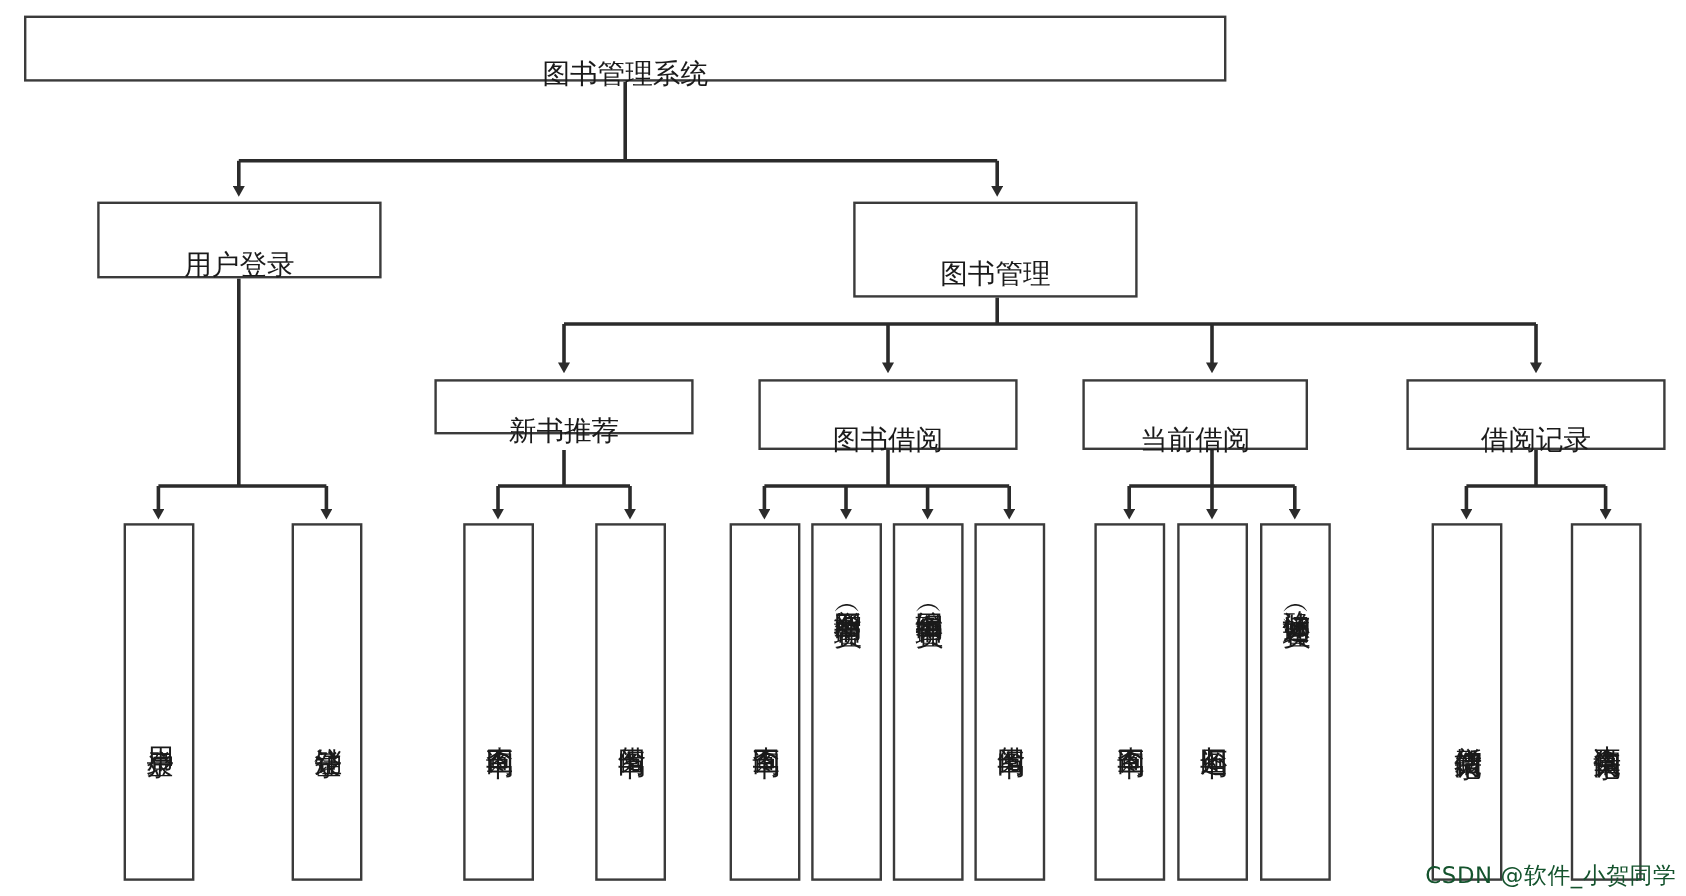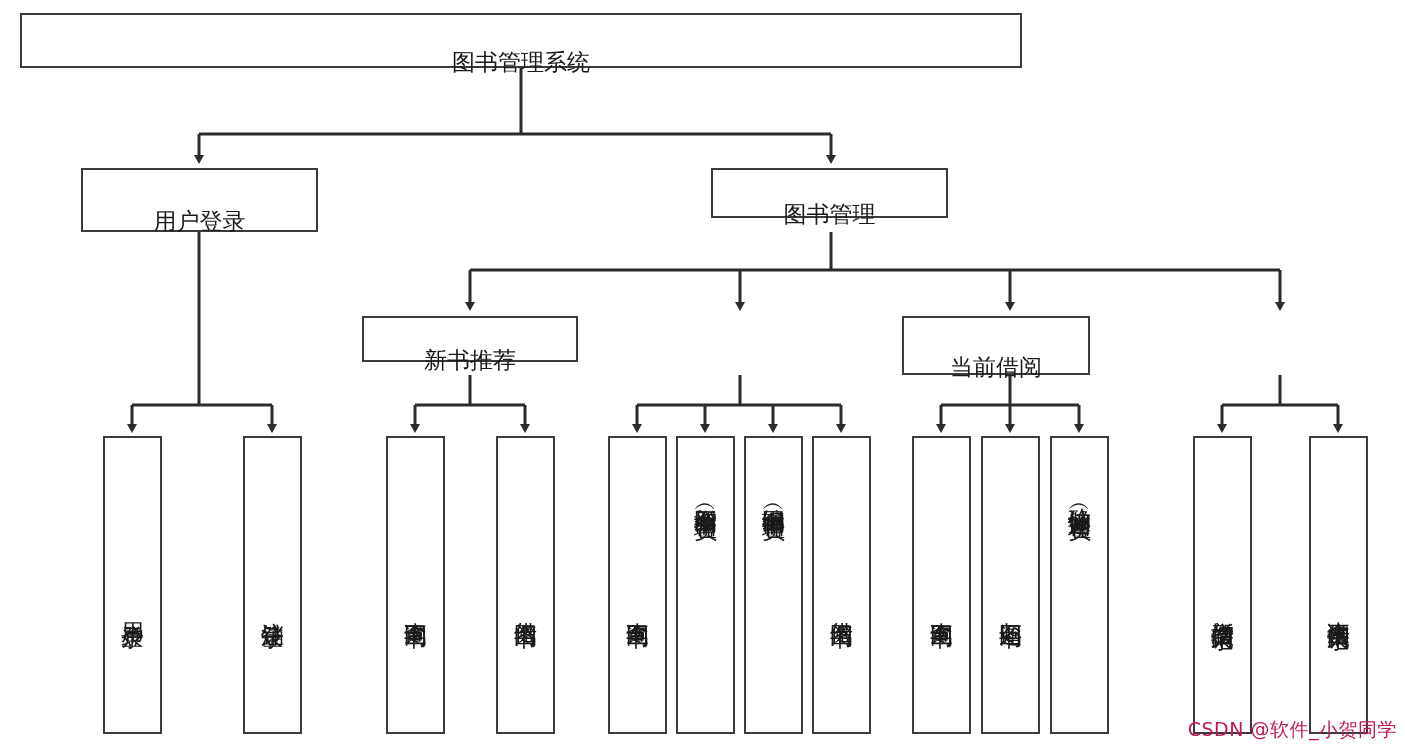--- a/index.html
+++ b/index.html
@@ -63,21 +63,21 @@
   }
   .node.vertical.centered {
     align-items: center;
     padding-top: 0;
   }
   #watermark {
     position: absolute;
     right: 8px;
     bottom: 4px;
     font-size: 19px;
-    color: #be185d;
+    color: #14532d;
     letter-spacing: 0.5px;
     white-space: nowrap;
     pointer-events: none;
   }
 </style>
 </head>
 <body>
 
 <div id="diagram-root">
 
@@ -131,30 +131,36 @@
     </g>
   </svg>
 
   <div class="node root horizontal" style="left:20px; top:13px; width:1002px; height:55px;">
     <span class="node-label">图书管理系统</span>
   </div>
 
   <div class="node horizontal" style="left:81px; top:168px; width:237px; height:64px;">
     <span class="node-label">用户登录</span>
   </div>
-  <div class="node horizontal" style="left:711px; top:168px; width:237px; height:50px;">
+  <div class="node horizontal" style="left:711px; top:168px; width:237px; height:80px;">
     <span class="node-label">图书管理</span>
   </div>
 
   <div class="node horizontal" style="left:362px; top:316px; width:216px; height:46px;">
     <span class="node-label">新书推荐</span>
   </div>
+  <div class="node horizontal" style="left:632px; top:316px; width:216px; height:59px;">
+    <span class="node-label">图书借阅</span>
+  </div>
   <div class="node horizontal" style="left:902px; top:316px; width:188px; height:59px;">
     <span class="node-label">当前借阅</span>
   </div>
+  <div class="node horizontal" style="left:1172px; top:316px; width:216px; height:59px;">
+    <span class="node-label">借阅记录</span>
+  </div>
 
   <div class="node vertical centered" style="left:103px; top:436px; width:59px; height:298px;">
     <span class="node-label">用户登录</span>
   </div>
   <div class="node vertical centered" style="left:243px; top:436px; width:59px; height:298px;">
     <span class="node-label">注销登录</span>
   </div>
 
   <div class="node vertical centered" style="left:386px; top:436px; width:59px; height:298px;">
     <span class="node-label">查询图书</span>

